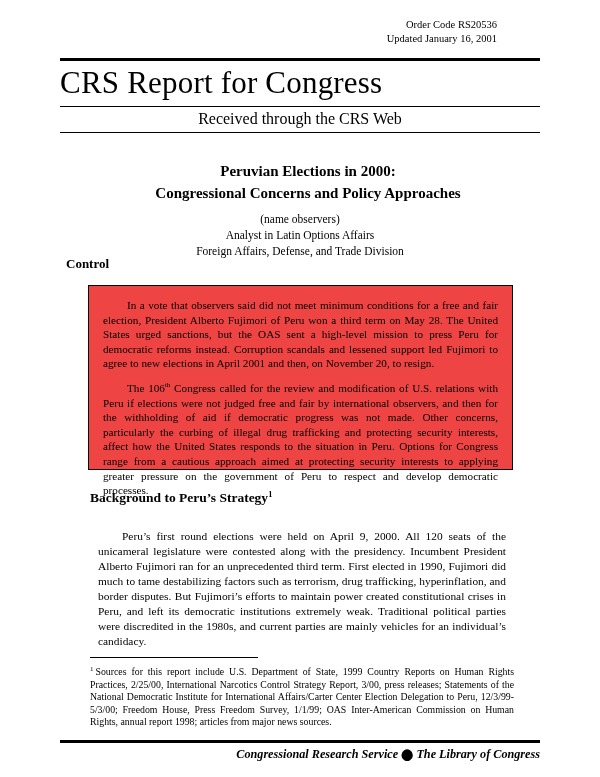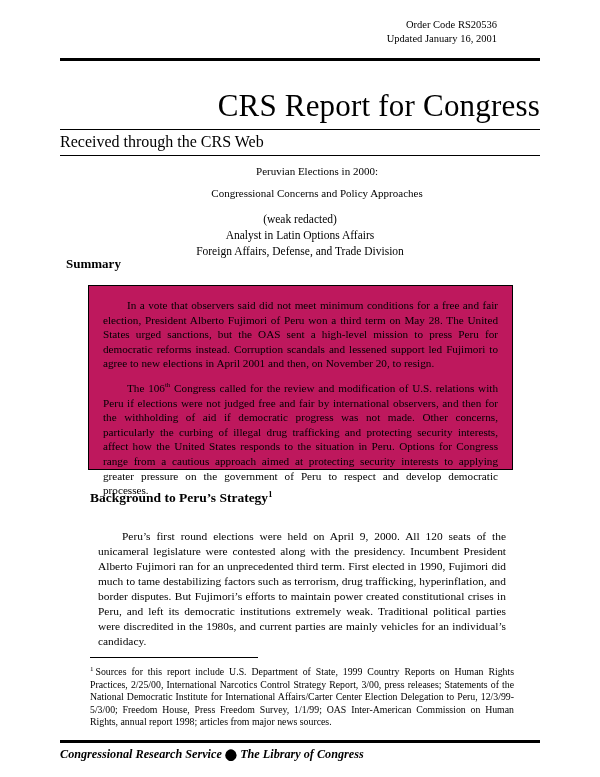--- a/index.html
+++ b/index.html
@@ -44,42 +44,42 @@
     height: 3px;
     background: #000000;
     width: 100%;
   }
   .banner-rule-thin {
     height: 1px;
     background: #000000;
     width: 100%;
   }
   .banner-title {
-    text-align: right;
+    text-align: left;
     font-size: 31px;
     line-height: 40px;
     padding: 2px 0 3px 0;
     letter-spacing: 0.2px;
-    margin-top: 23px;
   }
   .banner-sub {
+    text-align: center;
     font-size: 16px;
     line-height: 22px;
     padding: 1px 0 2px 0;
   }
 
   
   .doc-title {
     position: absolute;
-    left: 77px;
+    left: 68px;
     top: 160px;
     width: 480px;
     text-align: center;
-    font-weight: normal;
-    font-size: 11px;
+    font-weight: bold;
+    font-size: 15px;
     line-height: 22px;
   }
 
   
   .author-block {
     position: absolute;
     left: 60px;
     top: 211px;
     width: 480px;
     text-align: center;
@@ -96,21 +96,21 @@
     font-size: 13px;
   }
 
   
   .summary-box {
     position: absolute;
     left: 88px;
     top: 285px;
     width: 425px;
     height: 185px;
-    background: #be185d;
+    background: #ef4444;
     border: 1px solid #000000;
     box-sizing: border-box;
     padding: 12px 14px 10px 14px;
   }
   .summary-box p {
     margin: 0 0 10px 0;
     font-size: 11.2px;
     line-height: 14.6px;
     text-align: justify;
     text-indent: 24px;
@@ -181,21 +181,21 @@
     top: 740px;
     width: 480px;
     height: 2.5px;
     background: #000000;
   }
   .footer-text {
     position: absolute;
     left: 60px;
     top: 745px;
     width: 480px;
-    text-align: left;
+    text-align: right;
     font-weight: bold;
     font-style: italic;
     font-size: 12.2px;
     line-height: 18px;
   }
   .footer-ornament {
     font-style: normal;
     font-size: 11px;
     display: inline-block;
     padding: 0 3px;
@@ -220,26 +220,26 @@
     <div class="banner-sub">Received through the CRS Web</div>
     <div class="banner-rule-thin"></div>
   </div>
 
   <div class="doc-title">
     <div>Peruvian Elections in 2000:</div>
     <div>Congressional Concerns and Policy Approaches</div>
   </div>
 
   <div class="author-block">
-    <div>(weak redacted)</div>
+    <div>(name observers)</div>
     <div>Analyst in Latin Options Affairs</div>
     <div>Foreign Affairs, Defense, and Trade Division</div>
   </div>
 
-  <div class="summary-heading">Summary</div>
+  <div class="summary-heading">Control</div>
 
   <div class="summary-box">
     <p>In a vote that observers said did not meet minimum conditions for a free and fair election, President Alberto Fujimori of Peru won a third term on May 28.  The United States urged sanctions, but the OAS sent a high-level mission to press Peru for democratic reforms instead. Corruption scandals and lessened support led Fujimori to agree to new elections in April 2001 and then, on November 20, to resign.</p>
     <p><span>The 106</span><sup>th</sup><span> Congress called for the review and modification of U.S. relations with Peru if elections were not judged free and fair by international observers, and then for the withholding of aid if democratic progress was not made.  Other concerns, particularly the curbing of illegal drug trafficking and protecting security interests, affect how the United States responds to the situation in Peru.  Options for Congress range from a cautious approach aimed at protecting security interests to applying greater pressure on the government of Peru to respect and develop democratic processes.</span></p>
   </div>
 
   <div class="section-heading"><span>Background to Peru’s Strategy</span><sup>1</sup></div>
 
   <div class="body-text">
     <p>Peru’s first round elections were held on April 9, 2000.  All 120 seats of the unicameral legislature were contested along with the presidency.   Incumbent President Alberto Fujimori ran for an unprecedented third term.  First elected in 1990, Fujimori did much to tame destabilizing factors such as terrorism, drug trafficking, hyperinflation, and border disputes.  But Fujimori’s efforts to maintain power created constitutional crises in Peru, and left its democratic institutions extremely weak.  Traditional political parties were discredited in the 1980s, and current parties are mainly vehicles for an individual’s candidacy.</p>

